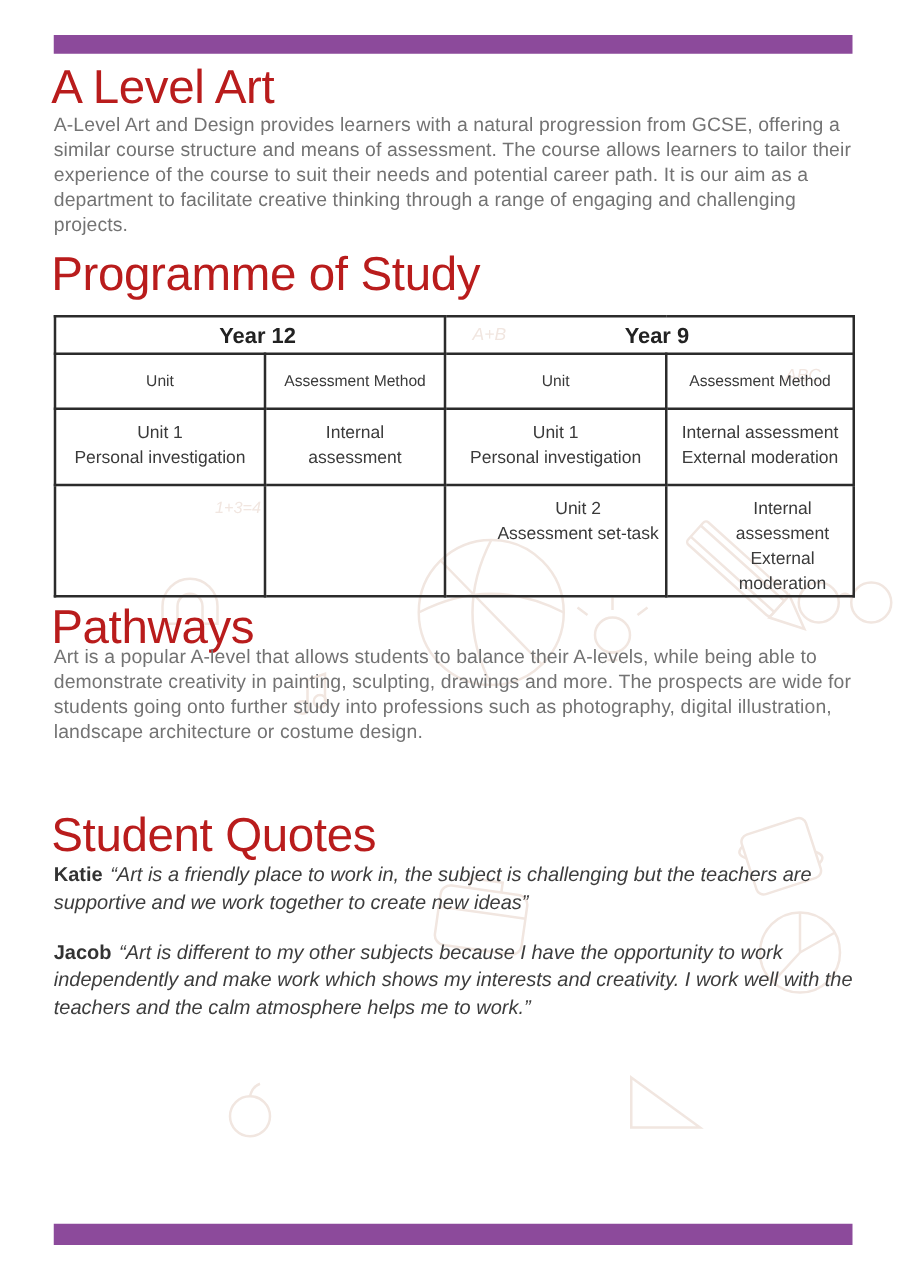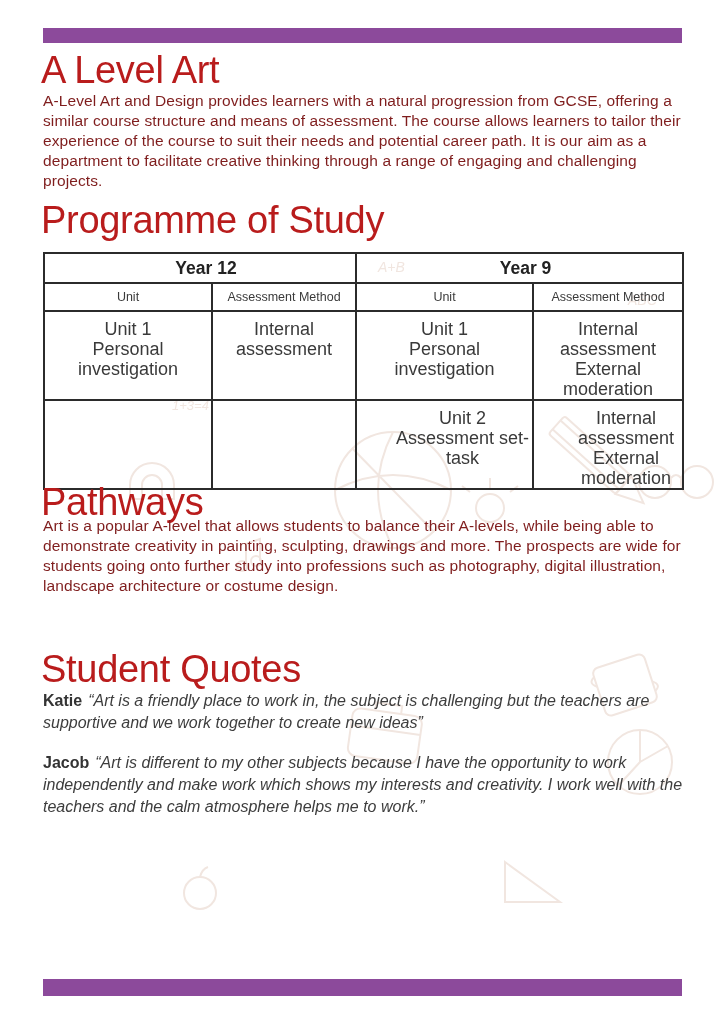--- a/index.html
+++ b/index.html
@@ -18,21 +18,21 @@
     position:absolute;left:41px;margin:0;
     font-size:38px;line-height:42px;font-weight:400;
     color:#b91c1c;letter-spacing:-0.3px;white-space:nowrap;
   }
   .h-intro{top:49px;}
   .h-programme{top:199px;}
   .h-pathways{top:481px;}
   .h-quotes{top:648px;}
   p.body-text{
     position:absolute;left:43px;width:648px;margin:0;
-    font-size:15.5px;line-height:20px;color:#7f1d1d;letter-spacing:0.1px;
+    font-size:15.5px;line-height:20px;color:#737373;letter-spacing:0.1px;
   }
   .p-intro{top:91px;}
   .p-pathways{top:516px;}
   .quote{
     position:absolute;left:43px;width:656px;margin:0;
     font-size:16px;line-height:22px;color:#3d3d3d;
   }
   .q-katie{top:690px;}
   .q-jacob{top:752px;}
   .quote b{font-style:normal;font-weight:700;color:#333;margin-right:6px;}
@@ -41,22 +41,22 @@
     position:absolute;left:43px;top:252px;width:639px;
     border-collapse:collapse;table-layout:fixed;
     color:#3a3a3a;
   }
   table.pos-table td,table.pos-table th{
     border:2px solid #2b2b2b;
     text-align:center;padding:0;box-sizing:border-box;
     background:transparent;
   }
   tr.year-row th{height:30px;font-size:17.5px;font-weight:700;color:#222;vertical-align:middle;padding-left:12px;}
-  tr.colhead-row td{height:28px;font-size:12.5px;vertical-align:middle;margin-left:42px;}
-  tr.data-row td{vertical-align:top;padding-top:7px;font-size:18px;line-height:20px;border-radius:27px;}
+  tr.colhead-row td{height:44px;font-size:12.5px;vertical-align:middle;margin-left:42px;}
+  tr.data-row td{vertical-align:top;padding-top:7px;font-size:14px;line-height:20px;border-radius:27px;}
   tr.data-row-1 td{height:61px;}
   tr.data-row-2 td{height:59px;padding-left:36px;}
   td.assess-cell{font-size:13.5px;line-height:19px;padding-top:9px;}
 </style>
 </head>
 <body>
 
 <div class="page">
 
   <svg class="doodles" viewBox="0 0 724 1024" fill="none" stroke="#f1e6e0" stroke-width="2">

